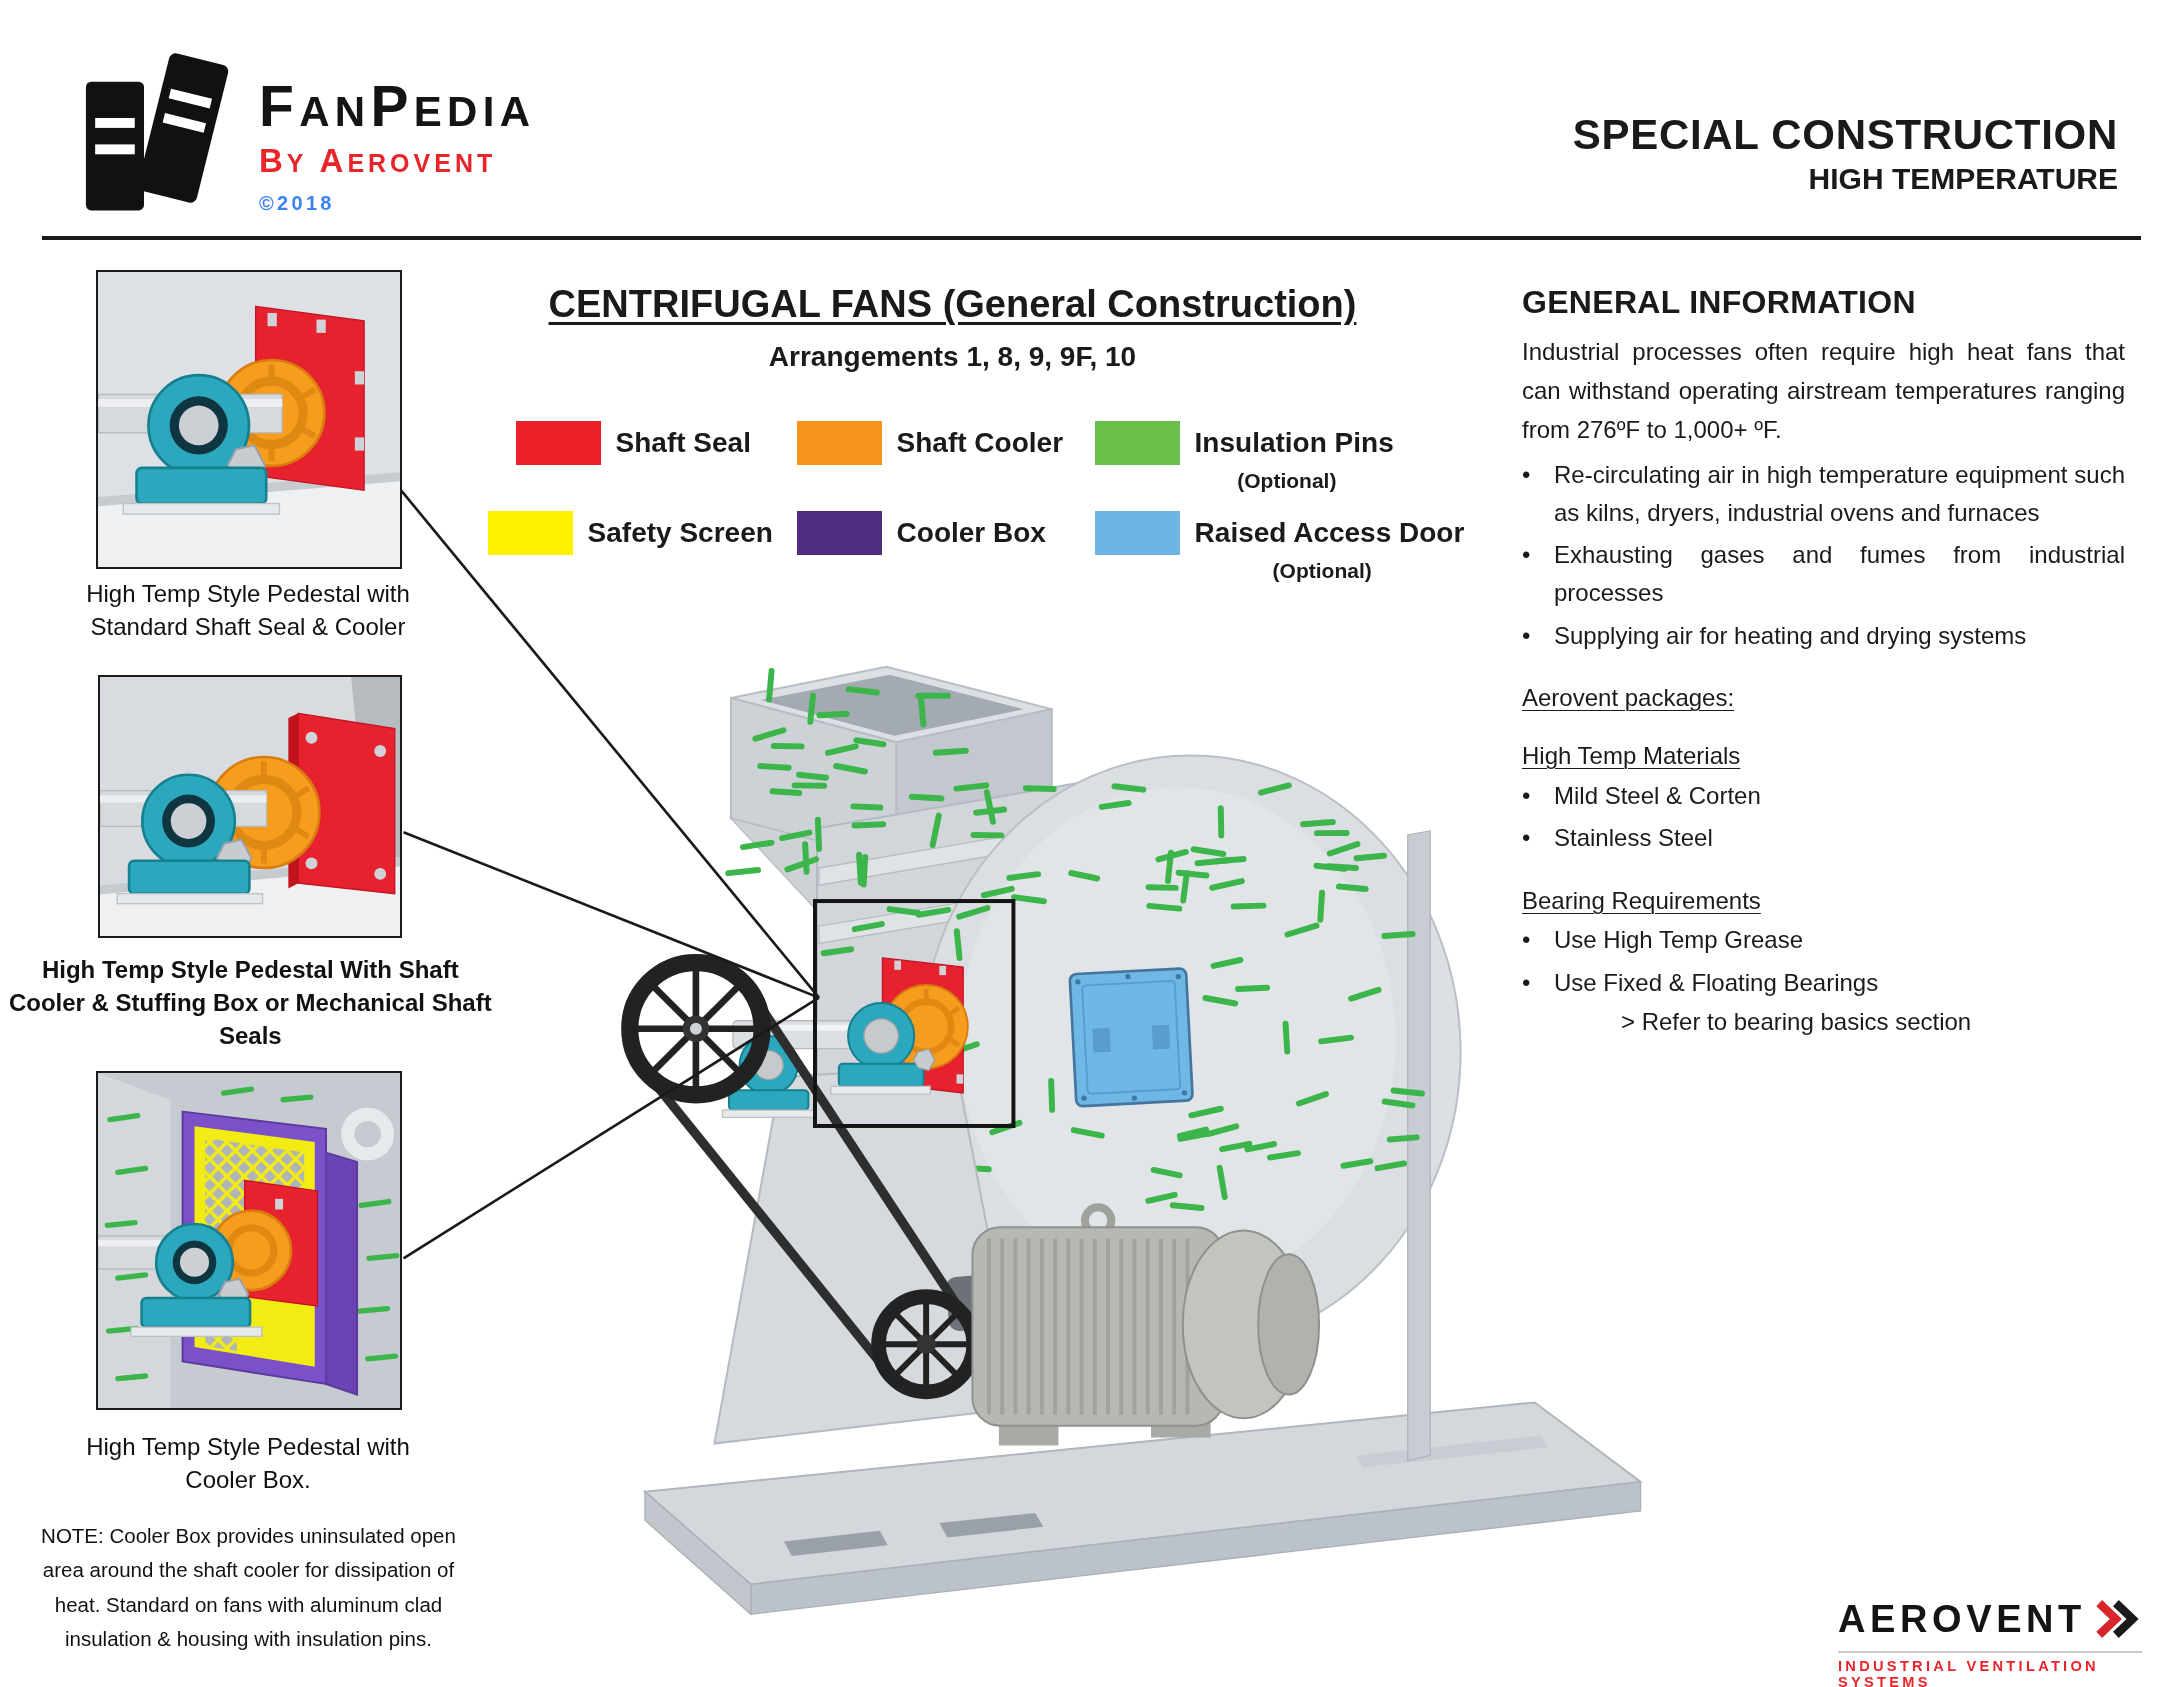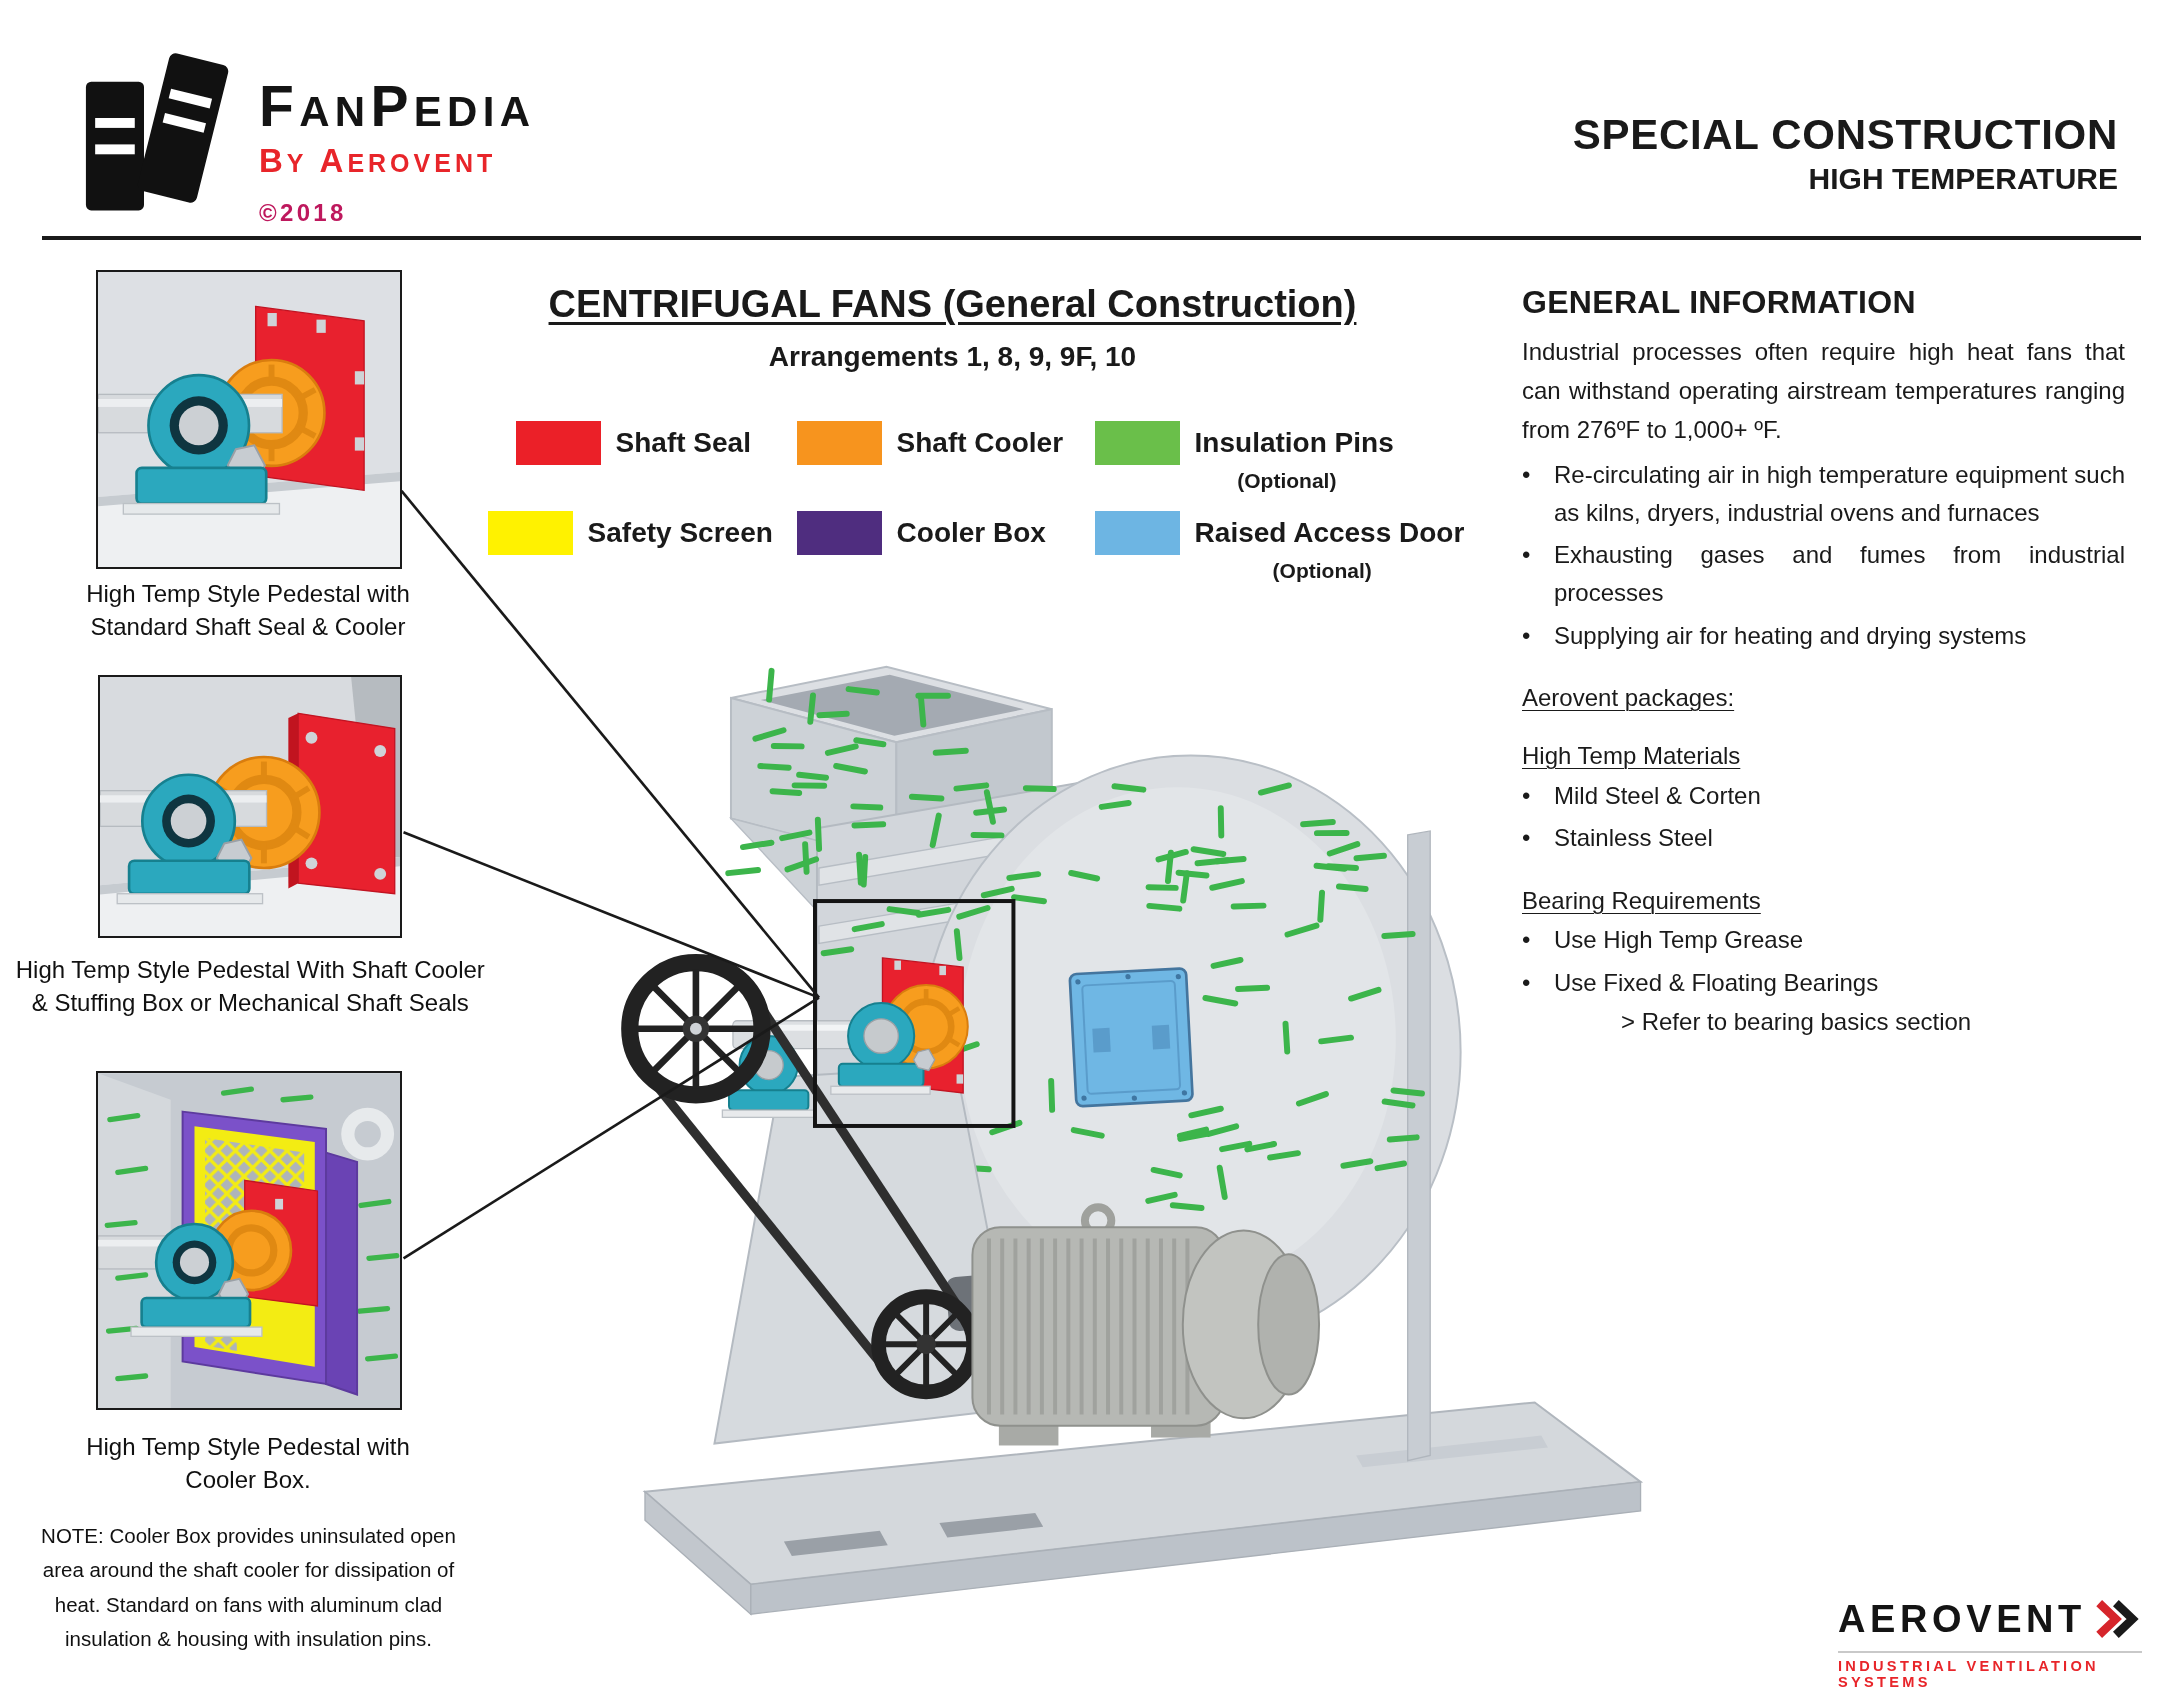--- a/index.html
+++ b/index.html
@@ -9,35 +9,35 @@
 
   
   .logo-books{position:absolute;left:78px;top:52px;}
   .logo-text{position:absolute;left:259px;top:78px;line-height:1;}
   .brand{font-weight:bold;color:#141414;letter-spacing:5.3px;}
   .brand .big{font-size:57px;}
   .brand .small{font-size:42px;}
   .byline{margin-top:9.3px;font-weight:bold;color:#e8252a;letter-spacing:4px;}
   .byline .big{font-size:33px;}
   .byline .small{font-size:25px;}
-  .copyright{margin-top:24px;font-size:24px;color:#be185d;letter-spacing:3.3px;font-weight:bold;}
+  .copyright{margin-top:16px;font-size:20px;color:#3b82f6;letter-spacing:3.3px;font-weight:bold;}
   .header-right{position:absolute;right:65px;top:111px;text-align:right;}
   .header-right .l1{font-size:42px;font-weight:bold;letter-spacing:0.7px;}
   .header-right .l2{font-size:30px;font-weight:bold;margin-top:3px;}
   .divider{position:absolute;left:42px;top:236px;width:2099px;height:4px;background:#1a1a1a;}
 
   
   .fig{position:absolute;border:2.6px solid #1a1a1a;background:#dfe2e6;overflow:hidden;}
   .fig svg{display:block;}
   .fig1{left:96px;top:270px;width:306px;height:299px;}
   .fig2{left:98px;top:675px;width:304px;height:263px;}
   .fig3{left:96px;top:1071px;width:306px;height:339px;}
   .caption{position:absolute;text-align:center;font-size:24px;line-height:1.38;color:#111;}
   .cap1{left:63px;top:577px;width:370px;}
-  .cap2{left:5.3px;top:953px;width:490px;}
+  .cap2{left:5.3px;top:953px;width:490px;font-weight:bold;}
   .cap3{left:63px;top:1430px;width:370px;}
   .note{position:absolute;left:38px;top:1519px;width:421px;text-align:center;
         font-size:20.5px;line-height:1.68;color:#111;}
 
   
   .diagram-title{position:absolute;left:463px;top:283px;width:979px;text-align:center;}
   .diagram-title .t{font-size:38px;font-weight:bold;text-decoration:underline;
                     text-decoration-thickness:2.6px;text-underline-offset:5.3px;}
   .diagram-title .s{font-size:28px;font-weight:bold;margin-top:14.6px;}
   .legend-item{position:absolute;display:flex;align-items:flex-start;}

